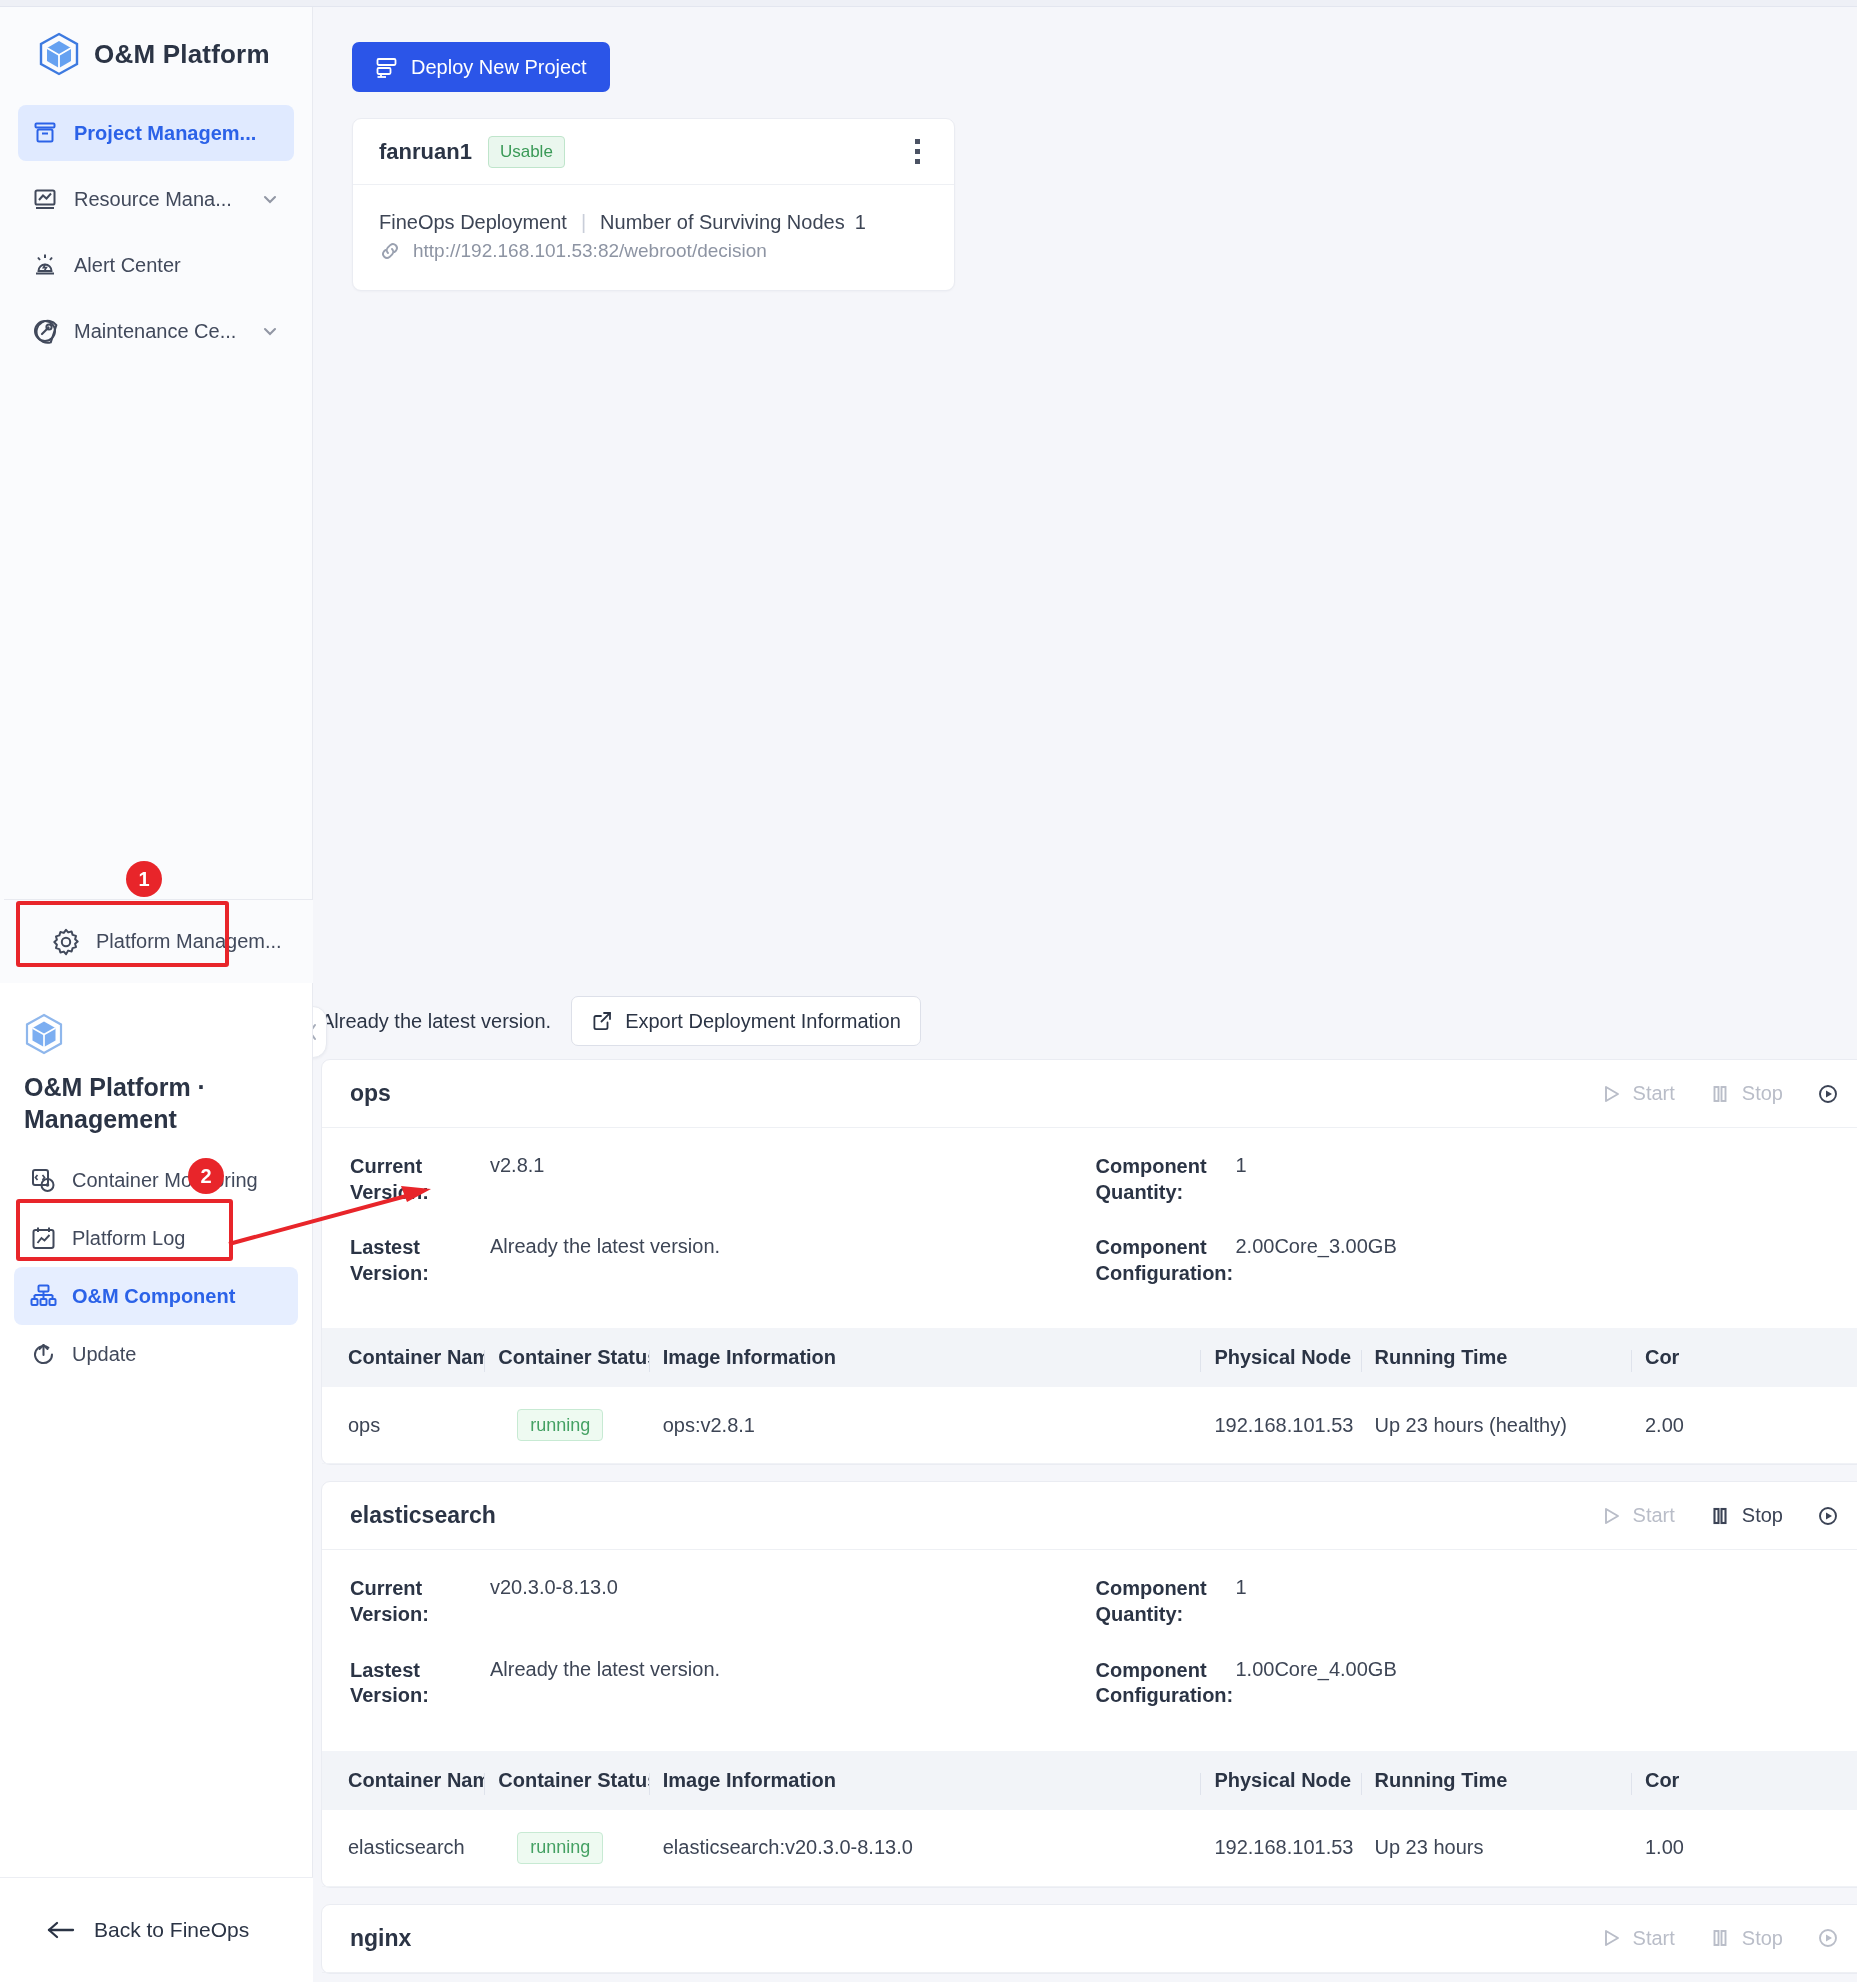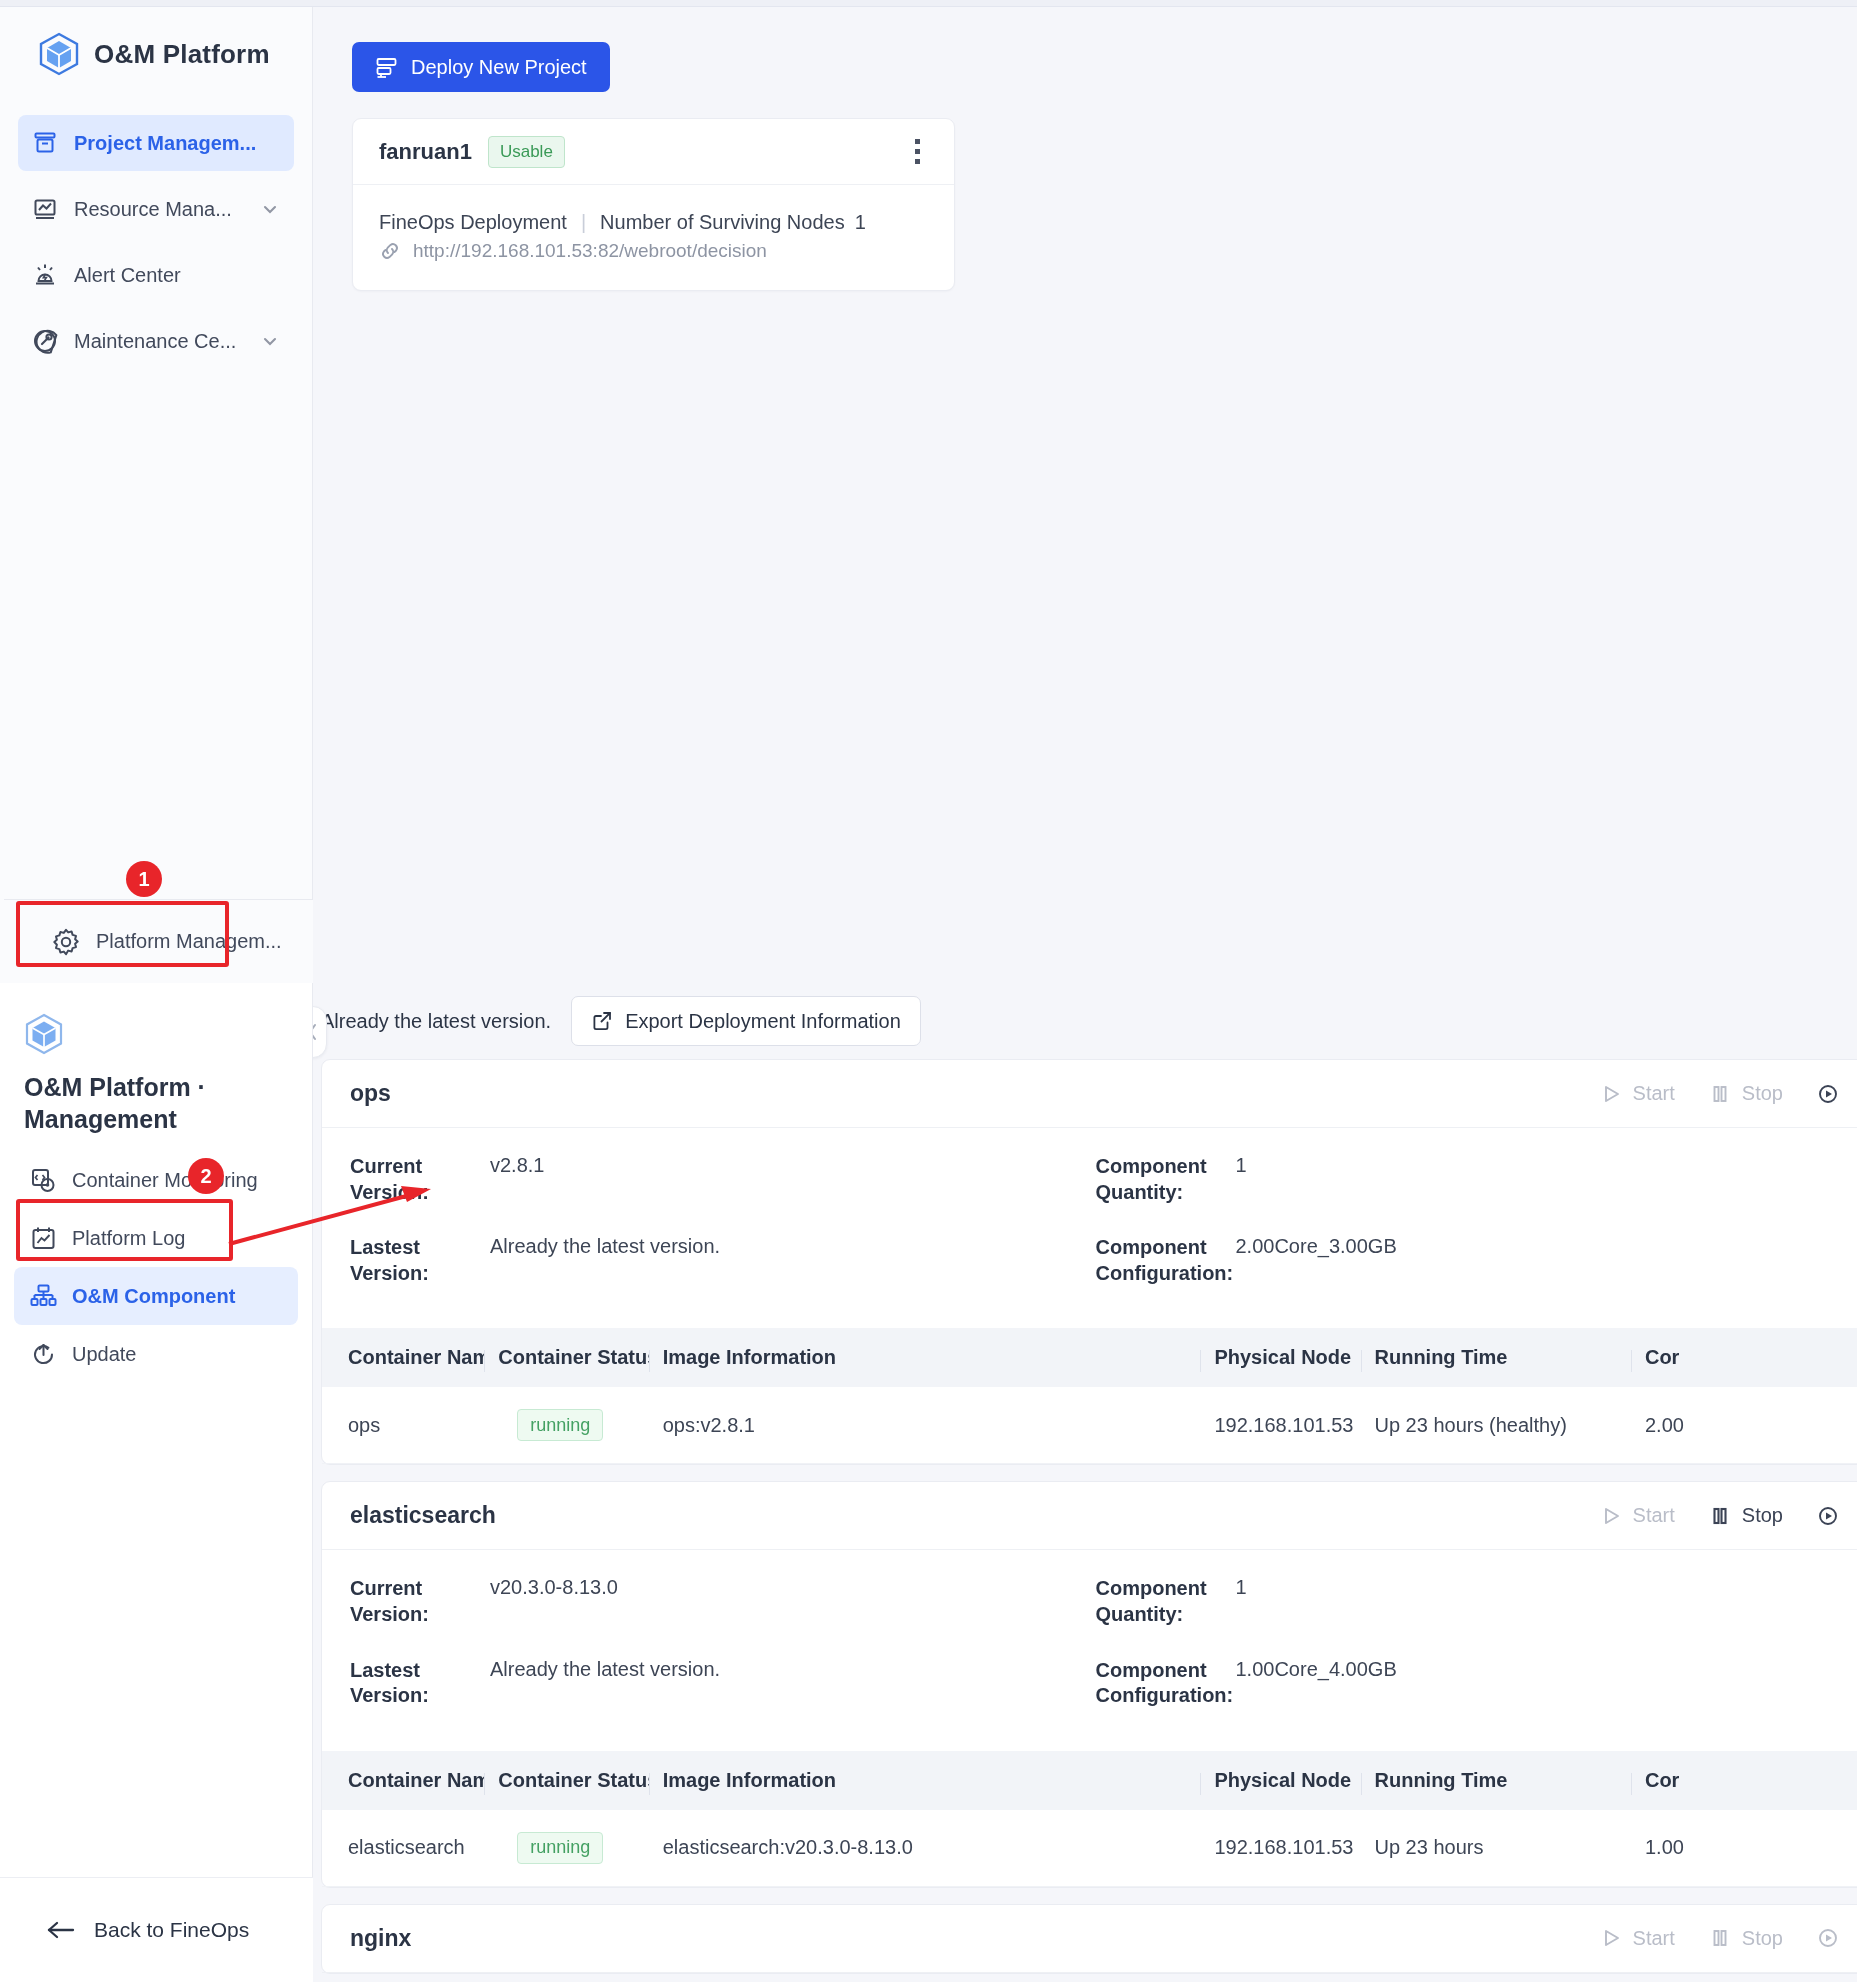--- a/index.html
+++ b/index.html
@@ -23,21 +23,21 @@
     background: #fafbfd; border-right: 1px solid #e8eaf0;
   }
   .brand {
     display: flex; align-items: center; gap: 14px;
     padding: 24px 0 0 38px; height: 70px;
   }
   .brand-logo { width: 42px; height: 44px; flex: 0 0 auto; }
   .brand-title {
     font-size: 26px; font-weight: 600; color: #2b3445; letter-spacing: .2px;
   }
-  .nav { margin-top: 22px; padding: 16px 18px; text-align: right; }
+  .nav { margin-top: 12px; padding: 16px 18px; text-align: right; }
   .nav-item {
     display: flex; align-items: center; gap: 16px;
     height: 56px; padding: 0 14px; border-radius: 8px;
     color: #41495b; font-size: 20px; position: relative; cursor: pointer;
   }
   .nav-item + .nav-item { margin-top: 10px; }
   .nav-item.active { background: #e0eaff; color: #2b62e8; font-weight: 600; }
   .nav-item .ic { width: 26px; height: 26px; flex: 0 0 auto; display:block; }
   .nav-caret { margin-left: auto; width: 20px; height: 20px; opacity: .65; }
 

